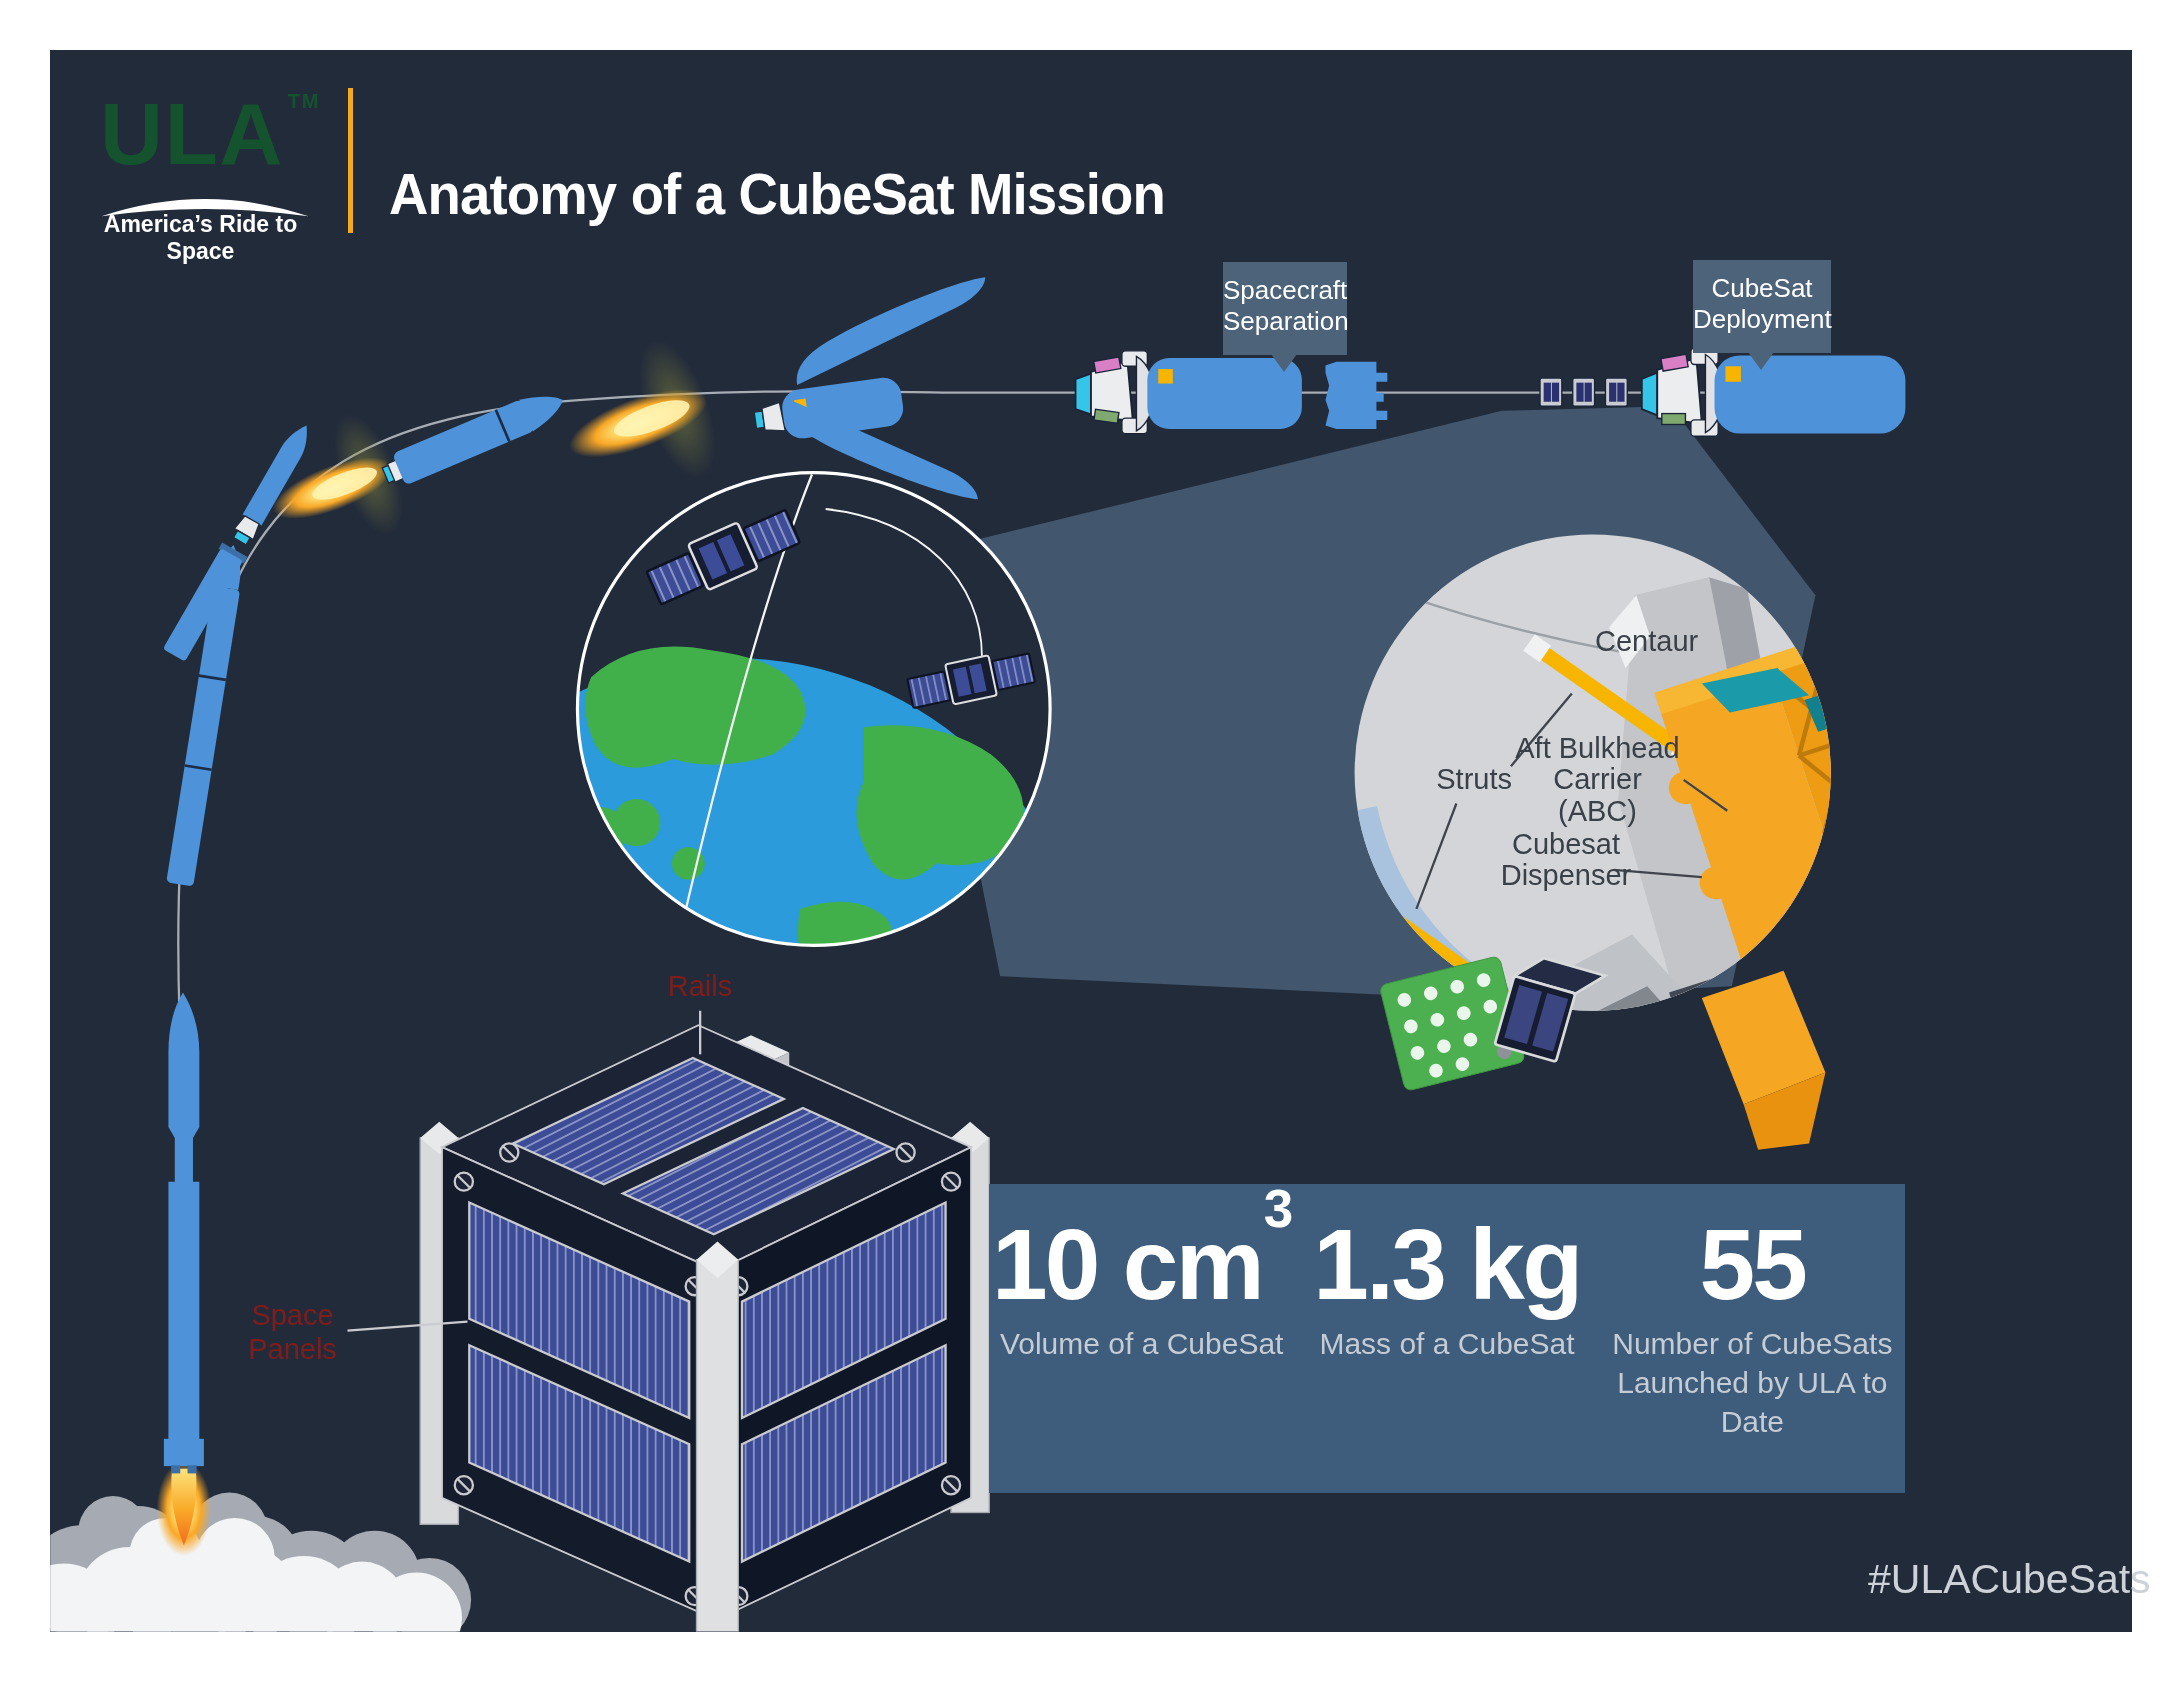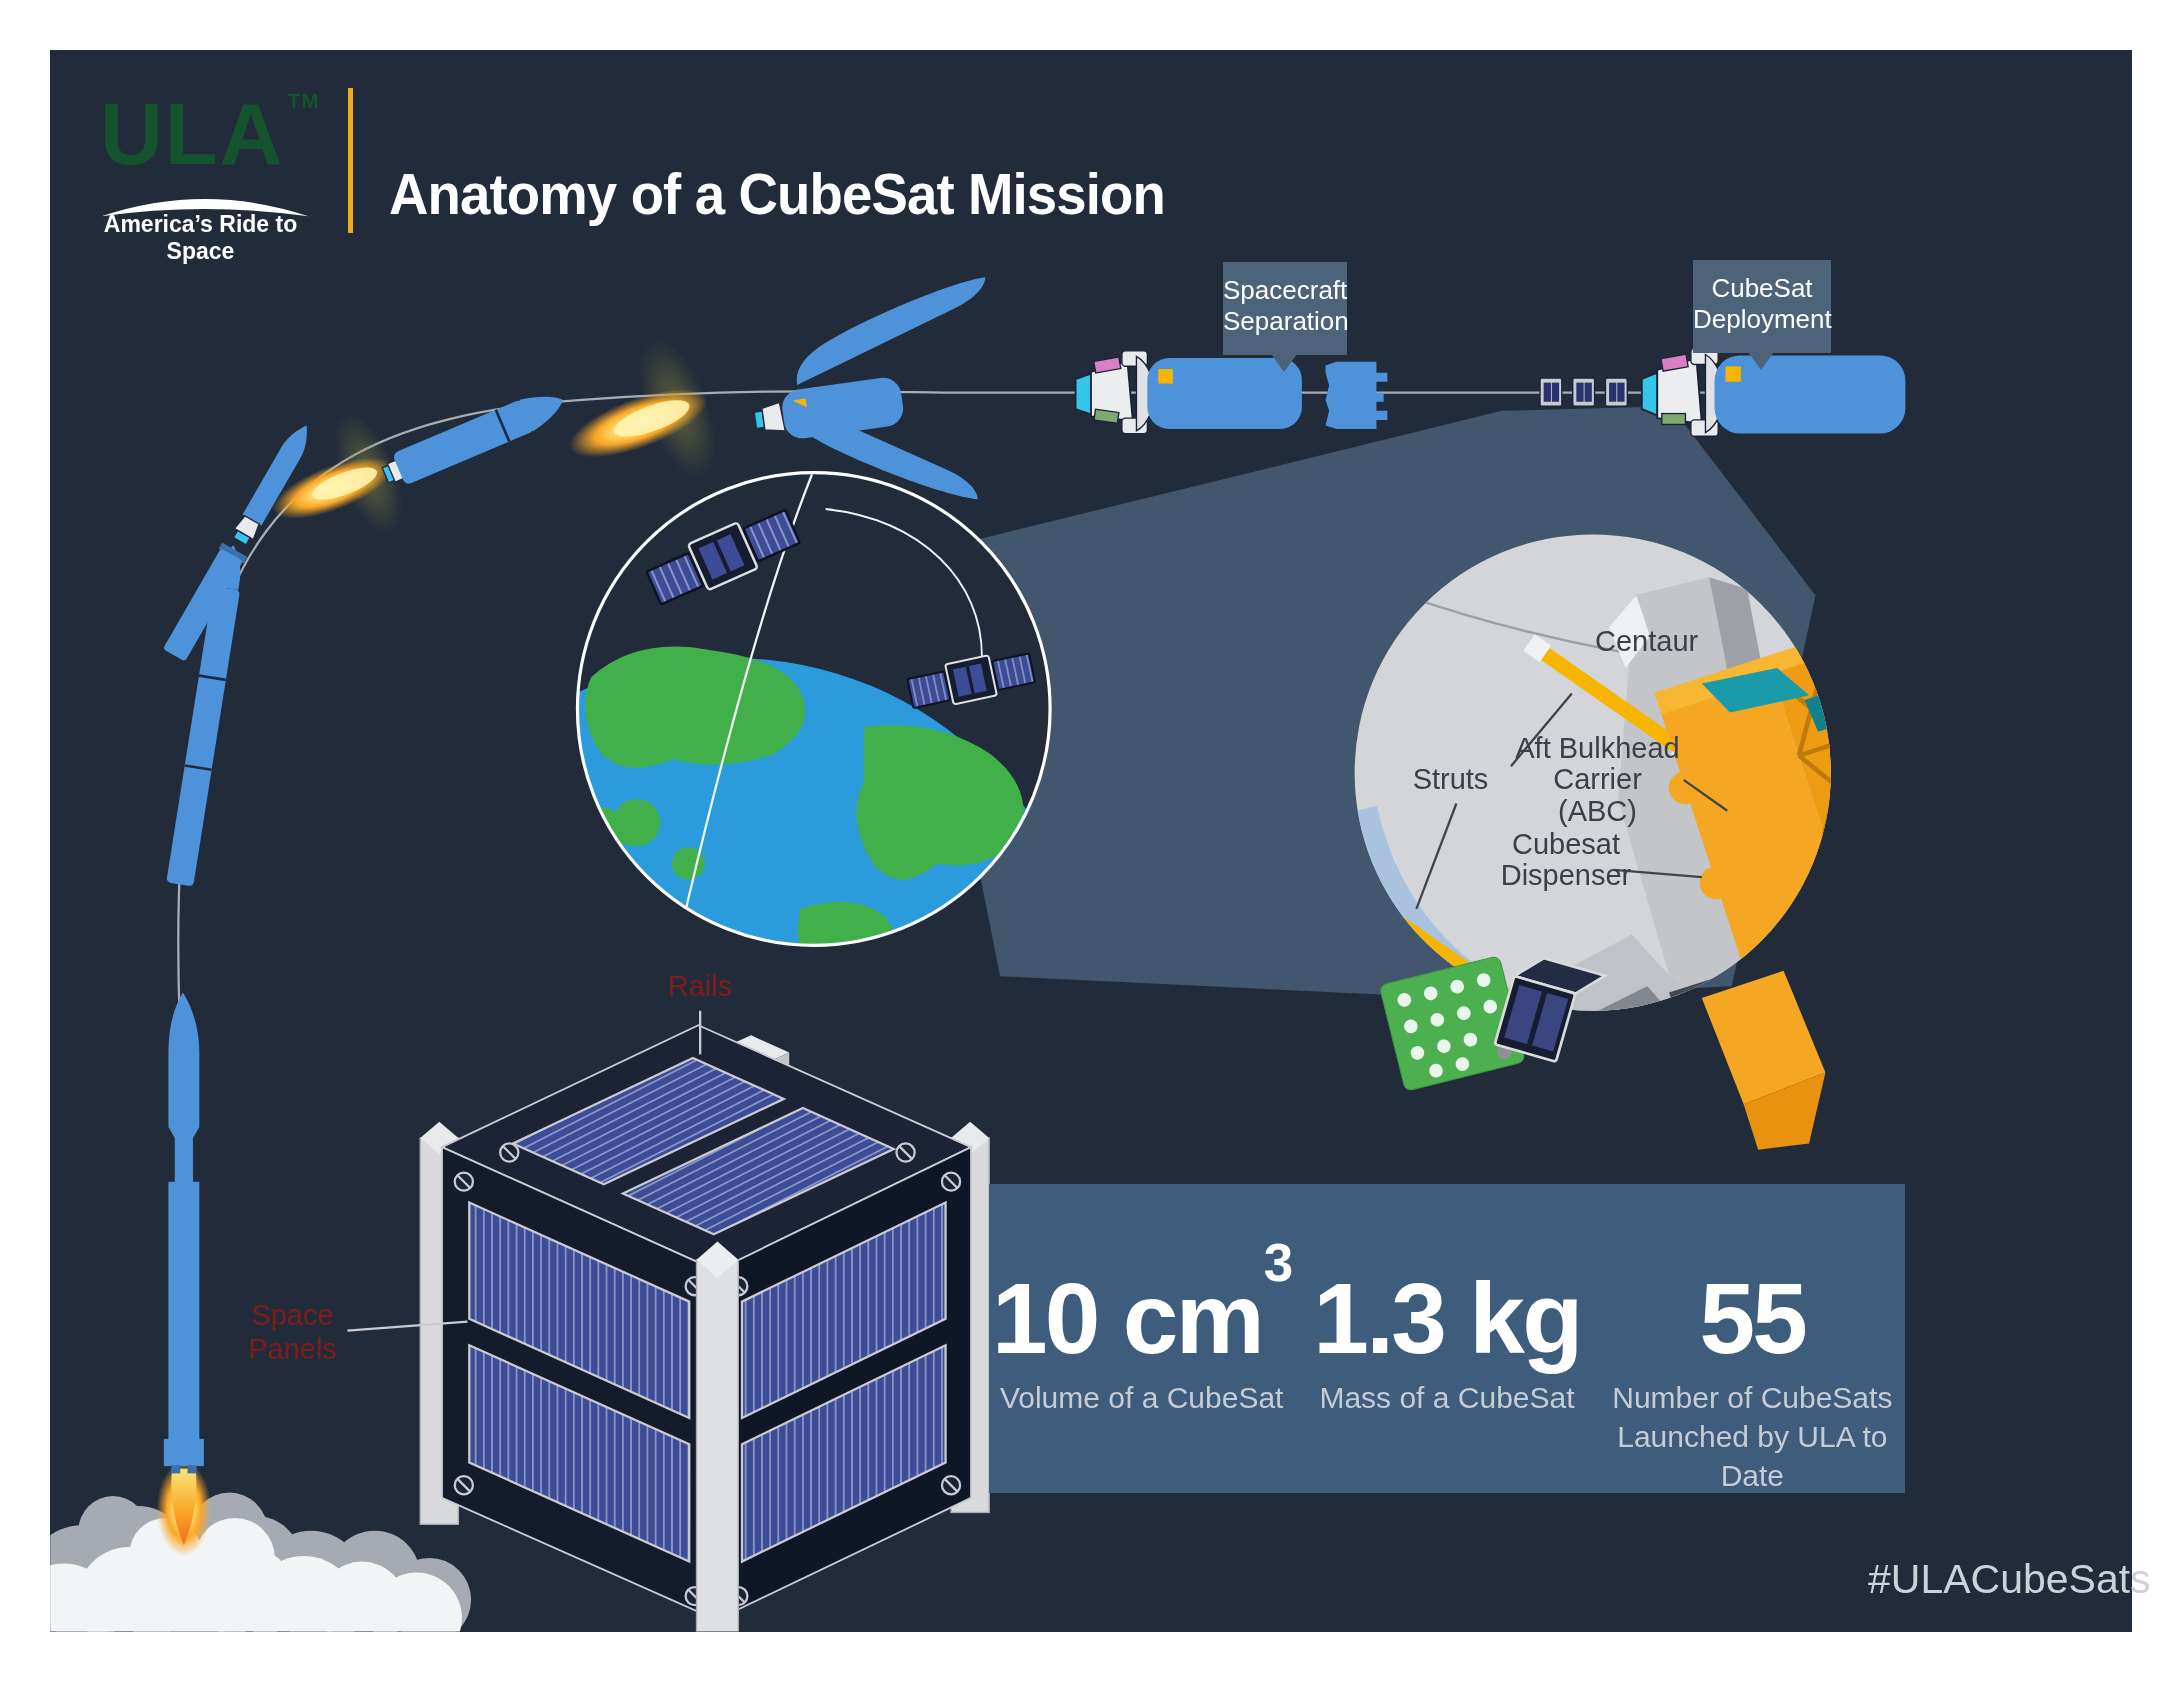--- a/index.html
+++ b/index.html
@@ -20,21 +20,21 @@
   .callout{position:absolute;width:124px;height:80px;background:#4C6379;color:#fff;font-size:26px;line-height:1.22;
            text-align:center;padding-top:12.7px;z-index:3;}
   .callout:after{content:"";position:absolute;bottom:-17.3px;left:50%;margin-left:-13.6px;
                  border-left:13.6px solid transparent;border-right:13.6px solid transparent;border-top:18px solid #4C6379;}
   
   .inset-lbl{position:absolute;color:#3A4048;font-size:29px;line-height:1.08;text-align:center;z-index:3;}
   
   .diagram-lbl{position:absolute;color:#7f1d1d;font-size:29px;line-height:1.18;text-align:center;z-index:3;}
   
   .stats-band{position:absolute;left:989px;top:1184px;width:916px;height:309px;background:#3E5C7B;display:flex;z-index:2;}
-  .stat{flex:1;text-align:center;padding-top:84px;}
+  .stat{flex:1;text-align:center;padding-top:30px;}
   .stat-value{font-size:100px;font-weight:700;color:#fff;line-height:1;letter-spacing:-2.7px;}
   .stat-value sup{font-size:53px;position:relative;top:-38px;left:1.8px;letter-spacing:0;}
   .stat-label{margin-top:10px;font-size:30px;color:#C6CCD4;line-height:1.3;}
   .hashtag{position:absolute;left:1868px;top:1556px;width:229px;text-align:right;font-size:41px;color:#CDD2D9;z-index:3;}
 </style>
 </head>
 <body>
 
 <div id="canvas">
   <div class="panel"></div>
@@ -403,21 +403,21 @@
   <div class="tagline">America’s Ride to Space</div>
   <div class="gold-bar"></div>
   <div class="title">Anatomy of a CubeSat Mission</div>
 
   <div class="callout preline" style="left:1223px;top:262px;">Spacecraft
 Separation</div>
   <div class="callout preline" style="left:1693px;top:260px;width:138px;">CubeSat
 Deployment</div>
 
   <div class="inset-lbl" style="left:1595px;top:602px;width:136px;text-align:left;margin-top:24px;">Centaur</div>
-  <div class="inset-lbl" style="left:1389px;top:764px;width:123px;">Struts</div>
+  <div class="inset-lbl" style="left:1389px;top:764px;width:123px;text-align:right;">Struts</div>
   <div class="inset-lbl preline" style="left:1511px;top:733px;width:173px;">Aft Bulkhead
 Carrier
 (ABC)</div>
   <div class="inset-lbl preline" style="left:1482px;top:829px;width:168px;">Cubesat
 Dispenser</div>
 
   <div class="diagram-lbl" style="left:650px;top:969px;width:100px;">Rails</div>
   <div class="diagram-lbl preline" style="left:238px;top:1298px;width:109px;">Space
 Panels</div>
 

